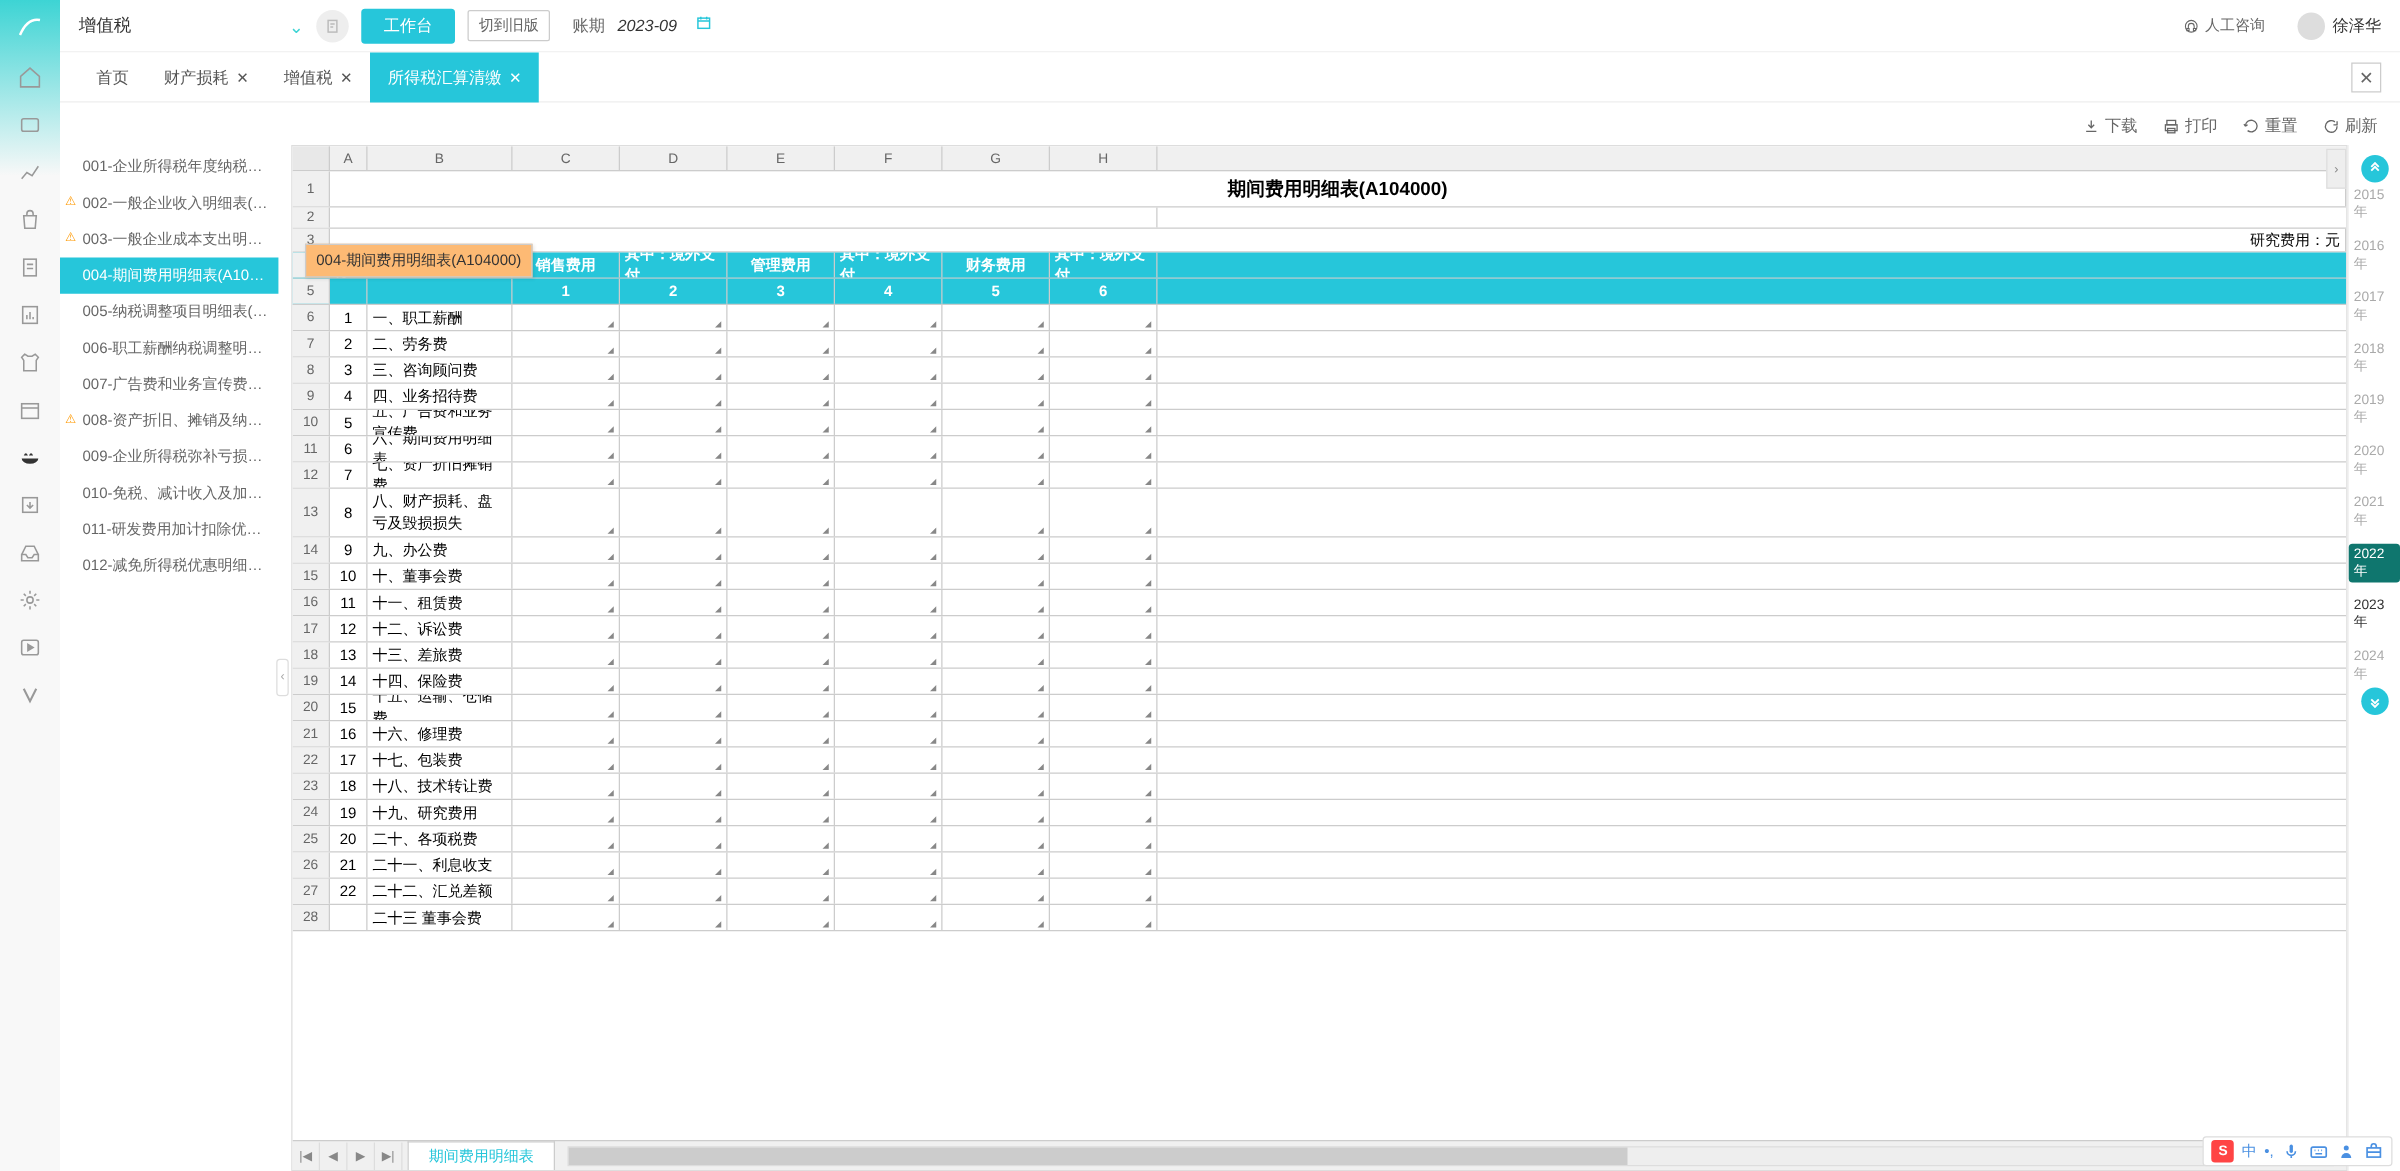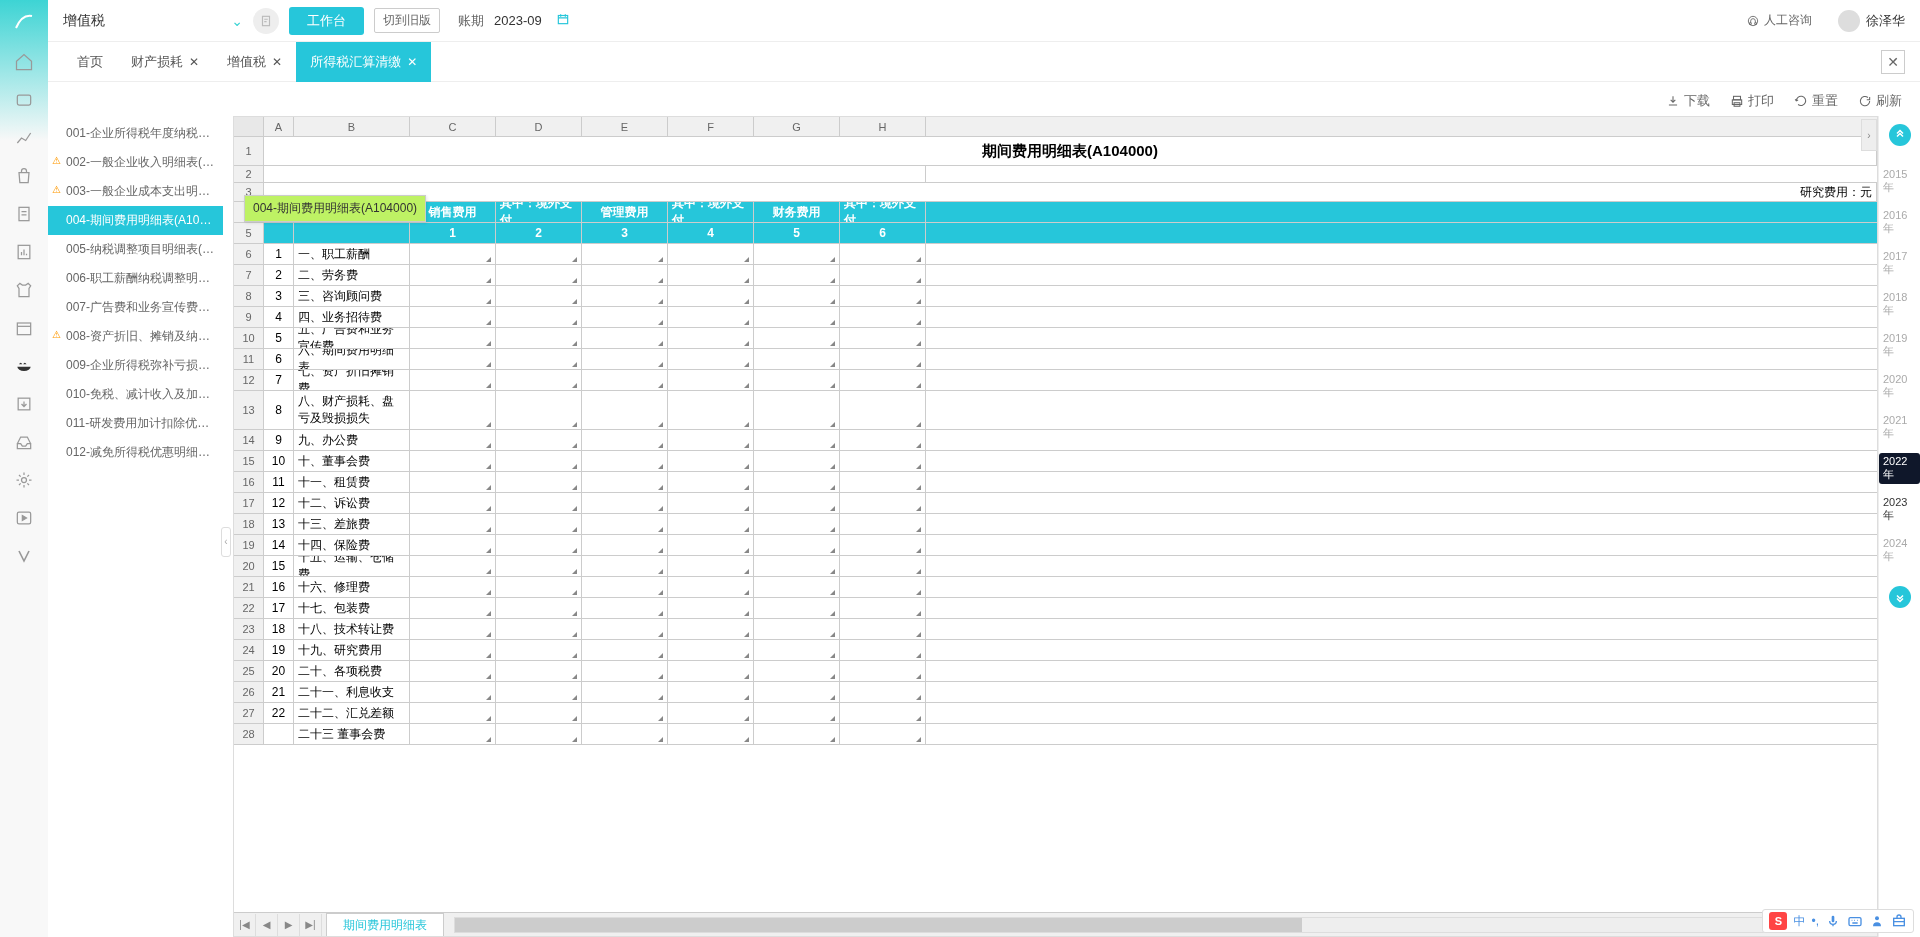--- a/index.html
+++ b/index.html
@@ -10,21 +10,21 @@
 .sidebar-left .icon.active { color: #333; }
 .sidebar-left .logo { width: 24px; height: 24px; }
 .main { flex: 1; display: flex; flex-direction: column; background: #fff; }
 .topbar { height: 42px; display: flex; align-items: center; padding: 0 15px; border-bottom: 1px solid #eee; background: #fff; gap: 10px; }
 .topbar .sel { display: flex; align-items: center; color: #333; font-size: 14px; min-width: 180px; cursor: pointer; }
 .topbar .sel .chev { margin-left: auto; color: #3dd4d4; }
 .topbar .round-btn { width: 26px; height: 26px; border-radius: 50%; background: #eee; color: #bbb; display: flex; align-items: center; justify-content: center; cursor: pointer; }
 .topbar .wkt-btn { background: #26c6da; color: #fff; border: none; padding: 5px 18px; border-radius: 3px; font-size: 13px; cursor: pointer; }
 .topbar .old-btn { border: 1px solid #ccc; background: #fff; padding: 3px 8px; font-size: 12px; color: #666; cursor: pointer; border-radius: 2px; }
 .topbar .period-label { font-size: 13px; color: #666; margin-left: 8px; }
-.topbar .period-val { font-size: 13px; color: #333; }
+.topbar .period-val { font-size: 13px; color: #333; font-style: italic; }
 .topbar .cal-icon { color: #26c6da; margin-left: 4px; }
 .topbar .spacer { flex: 1; }
 .topbar .support { display: flex; align-items: center; gap: 4px; font-size: 12px; color: #666; cursor: pointer; }
 .topbar .user { display: flex; align-items: center; gap: 6px; font-size: 13px; color: #333; margin-left: 16px; cursor: pointer; }
 .topbar .avatar { width: 22px; height: 22px; border-radius: 50%; background: #ddd; }
 .tabbar { height: 40px; display: flex; align-items: center; padding: 0 15px; background: #fff; border-bottom: 1px solid #eee; }
 .tabbar .tab { padding: 0 14px; height: 40px; display: flex; align-items: center; gap: 6px; font-size: 13px; color: #555; cursor: pointer; }
 .tabbar .tab.active { background: #26c6da; color: #fff; }
 .tabbar .tab .close { font-size: 12px; }
 .tabbar .spacer { flex: 1; }
@@ -35,21 +35,21 @@
 .actions .act { display: flex; align-items: center; gap: 4px; cursor: pointer; }
 .content-inner { flex: 1; display: flex; flex-direction: column; }
 .work-area { flex: 1; display: flex; overflow: hidden; }
 .form-list { width: 175px; background: #fff; overflow-y: auto; font-size: 12px; padding: 3px 0; }
 .form-item { padding: 6px 8px 6px 18px; color: #666; cursor: pointer; white-space: nowrap; overflow: hidden; text-overflow: ellipsis; position: relative; }
 .form-item.active { background: #26c6da; color: #fff; }
 .form-item .warn { position: absolute; left: 4px; top: 7px; color: #ff9900; font-size: 10px; }
 .splitter { width: 10px; display: flex; align-items: center; justify-content: center; background: #fff; position: relative; }
 .splitter .handle { position: absolute; left: -2px; top: 50%; width: 10px; height: 30px; background: #fff; border: 1px solid #ddd; border-radius: 3px; display: flex; align-items: center; justify-content: center; color: #aaa; font-size: 10px; cursor: pointer; }
 .sheet-wrap { flex: 1; display: flex; flex-direction: column; background: #fff; border: 1px solid #ddd; position: relative; overflow: hidden; }
-.tooltip { position: absolute; left: 10px; top: 78px; background: #bef264; border: 1px solid #ccc; padding: 4px 8px; font-size: 12px; color: #333; z-index: 10; box-shadow: 1px 1px 3px rgba(0,0,0,0.1); }
+.tooltip { position: absolute; left: 10px; top: 78px; background: #fdba74; border: 1px solid #ccc; padding: 4px 8px; font-size: 12px; color: #333; z-index: 10; box-shadow: 1px 1px 3px rgba(0,0,0,0.1); }
 .col-headers { display: flex; height: 20px; background: #f0f0f0; border-bottom: 1px solid #ccc; font-size: 11px; color: #666; }
 .col-headers .corner { width: 30px; border-right: 1px solid #ccc; background: #e8e8e8; }
 .col-headers .ch { border-right: 1px solid #ccc; display: flex; align-items: center; justify-content: center; }
 .sheet-body { flex: 1; overflow: auto; }
 .row { display: flex; border-bottom: 1px solid #ccc; }
 .row .rh { width: 30px; min-width: 30px; background: #f0f0f0; border-right: 1px solid #ccc; display: flex; align-items: center; justify-content: center; font-size: 11px; color: #666; }
 .row .cell { border-right: 1px solid #ccc; padding: 2px 4px; font-size: 12px; display: flex; align-items: center; overflow: hidden; }
 .title-row .cell { height: 28px; justify-content: center; }
 .title-row .title-cell { font-size: 15px; font-weight: bold; flex: 1; }
 .unit-row .cell { height: 18px; justify-content: flex-end; font-size: 12px; flex: 1; }
@@ -58,24 +58,24 @@
 .data-row .cell { height: 20px; }
 .cA { width: 30px; justify-content: center; }
 .cB { width: 116px; }
 .triangle { width: 0; height: 0; border-left: 5px solid transparent; border-bottom: 5px solid #888; margin-left: auto; align-self: flex-end; margin-bottom: 0; }
 .sheet-footer { height: 24px; display: flex; align-items: center; border-top: 1px solid #ccc; background: #f0f0f0; }
 .sheet-footer .nav-btn { width: 22px; height: 22px; display: flex; align-items: center; justify-content: center; color: #888; cursor: pointer; border-right: 1px solid #ddd; font-size: 10px; }
 .sheet-footer .sheet-tab { padding: 3px 16px; background: #fff; border: 1px solid #ccc; border-bottom: none; font-size: 12px; color: #26c6da; margin-left: 4px; cursor: pointer; }
 .sheet-footer .hscroll { flex: 1; height: 16px; margin: 0 10px; background: #eee; border: 1px solid #ddd; position: relative; }
 .sheet-footer .hscroll .thumb { position: absolute; left: 0; top: 0; width: 60%; height: 100%; background: #ccc; }
 .expand-btn { position: absolute; right: 0; top: 2px; width: 16px; height: 32px; background: #eee; border: 1px solid #ddd; display: flex; align-items: center; justify-content: center; font-size: 10px; color: #888; cursor: pointer; }
-.year-rail { width: 42px; background: #fff; border-left: 1px solid #eee; display: flex; flex-direction: column; align-items: center; padding-top: 8px; gap: 20px; font-size: 11px; }
+.year-rail { width: 42px; background: #fff; border-left: 1px solid #eee; display: flex; flex-direction: column; align-items: center; padding-top: 8px; gap: 2px; font-size: 11px; }
 .year-rail .yr-btn { width: 22px; height: 22px; border-radius: 50%; background: #26c6da; color: #fff; display: flex; align-items: center; justify-content: center; cursor: pointer; }
 .year-rail .yr { color: #aaa; cursor: pointer; padding: 2px 4px; }
-.year-rail .yr.active { background: #0f172a; color: #fff; border-radius: 3px; }
+.year-rail .yr.active { background: #0f766e; color: #fff; border-radius: 3px; }
 .year-rail .yr.current { color: #333; }
 .ime-bar { position: absolute; bottom: 4px; right: 6px; display: flex; gap: 6px; align-items: center; background: #fff; border: 1px solid #ddd; padding: 2px 6px; border-radius: 3px; font-size: 12px; }
 .ime-bar .ime-icon { width: 16px; height: 16px; color: #4a90e2; }
 .ime-bar .sogou { width: 18px; height: 18px; background: #ff4444; border-radius: 3px; color: #fff; display: flex; align-items: center; justify-content: center; font-size: 11px; font-weight: bold; }
 </style>
 </head>
 <body>
 
 <div class="app">
   <div class="sidebar-left">

